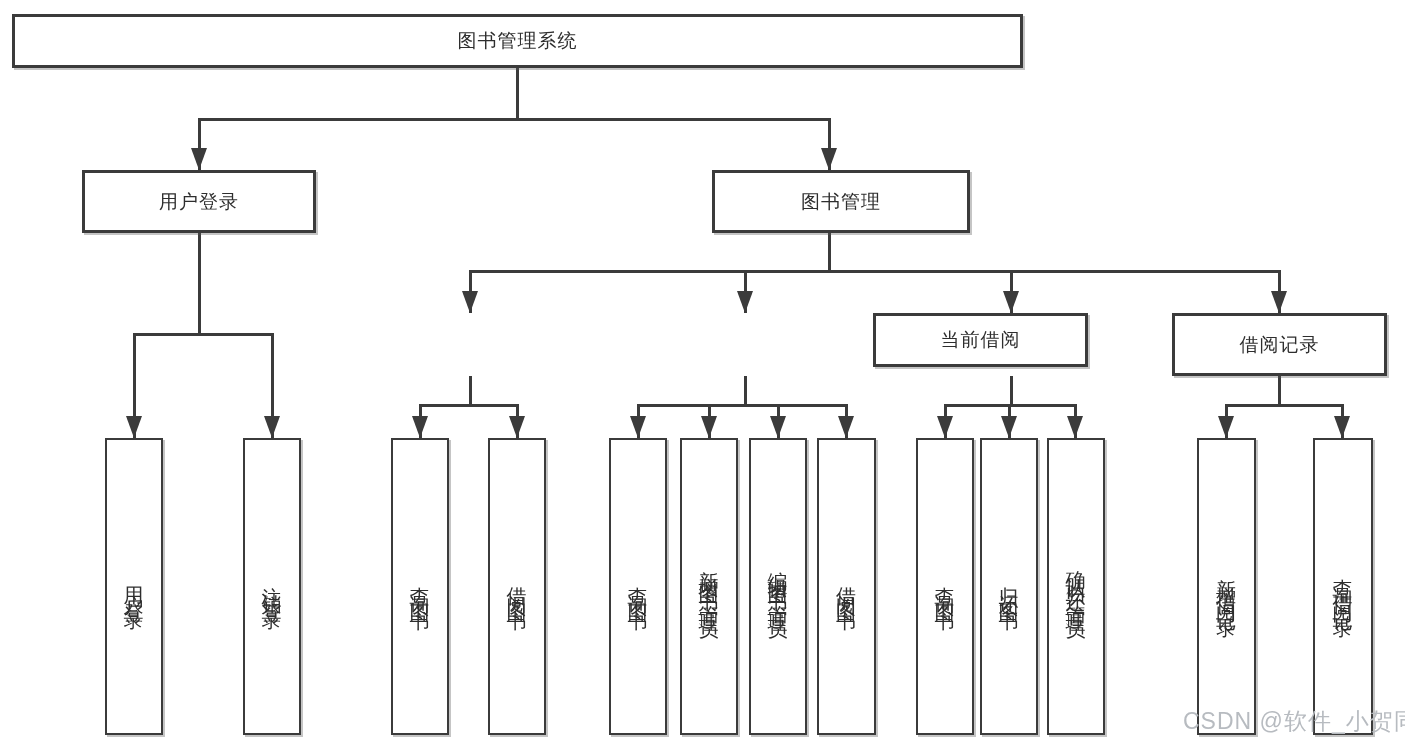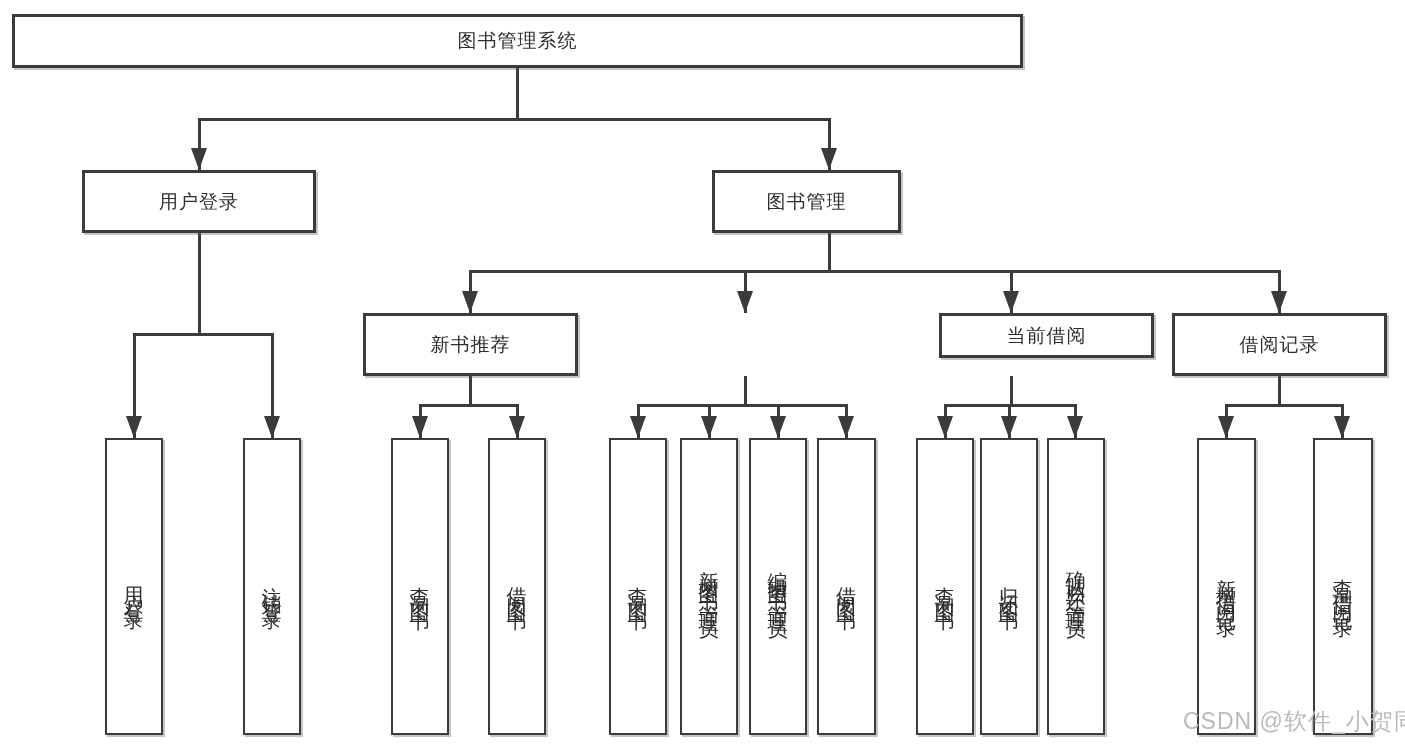--- a/index.html
+++ b/index.html
@@ -37,28 +37,25 @@
 
 <div id="canvas">
 
   <div class="node" style="left:12px;top:14px;width:1011px;height:54px">
     <span class="lbl">图书管理系统</span>
   </div>
 
   <div class="node" style="left:82px;top:170px;width:234px;height:63px">
     <span class="lbl">用户登录</span>
   </div>
-  <div class="node" style="left:712px;top:170px;width:189px;height:63px">
+  <div class="node" style="left:712px;top:170px;width:258px;height:63px">
     <span class="lbl">图书管理</span>
   </div>
 
-  <div class="node" style="left:363px;top:313px;width:215px;height:63px">
-    <span class="lbl">新书推荐</span>
-  </div>
-  <div class="node" style="left:939px;top:313px;width:215px;height:45px">
+  <div class="node" style="left:873px;top:313px;width:215px;height:54px">
     <span class="lbl">当前借阅</span>
   </div>
   <div class="node" style="left:1172px;top:313px;width:215px;height:63px">
     <span class="lbl">借阅记录</span>
   </div>
 
   <div class="node leaf" style="left:105px;top:438px;width:58px;height:297px">
     <span class="lbl">用户登录</span>
   </div>
   <div class="node leaf" style="left:243px;top:438px;width:58px;height:297px">

